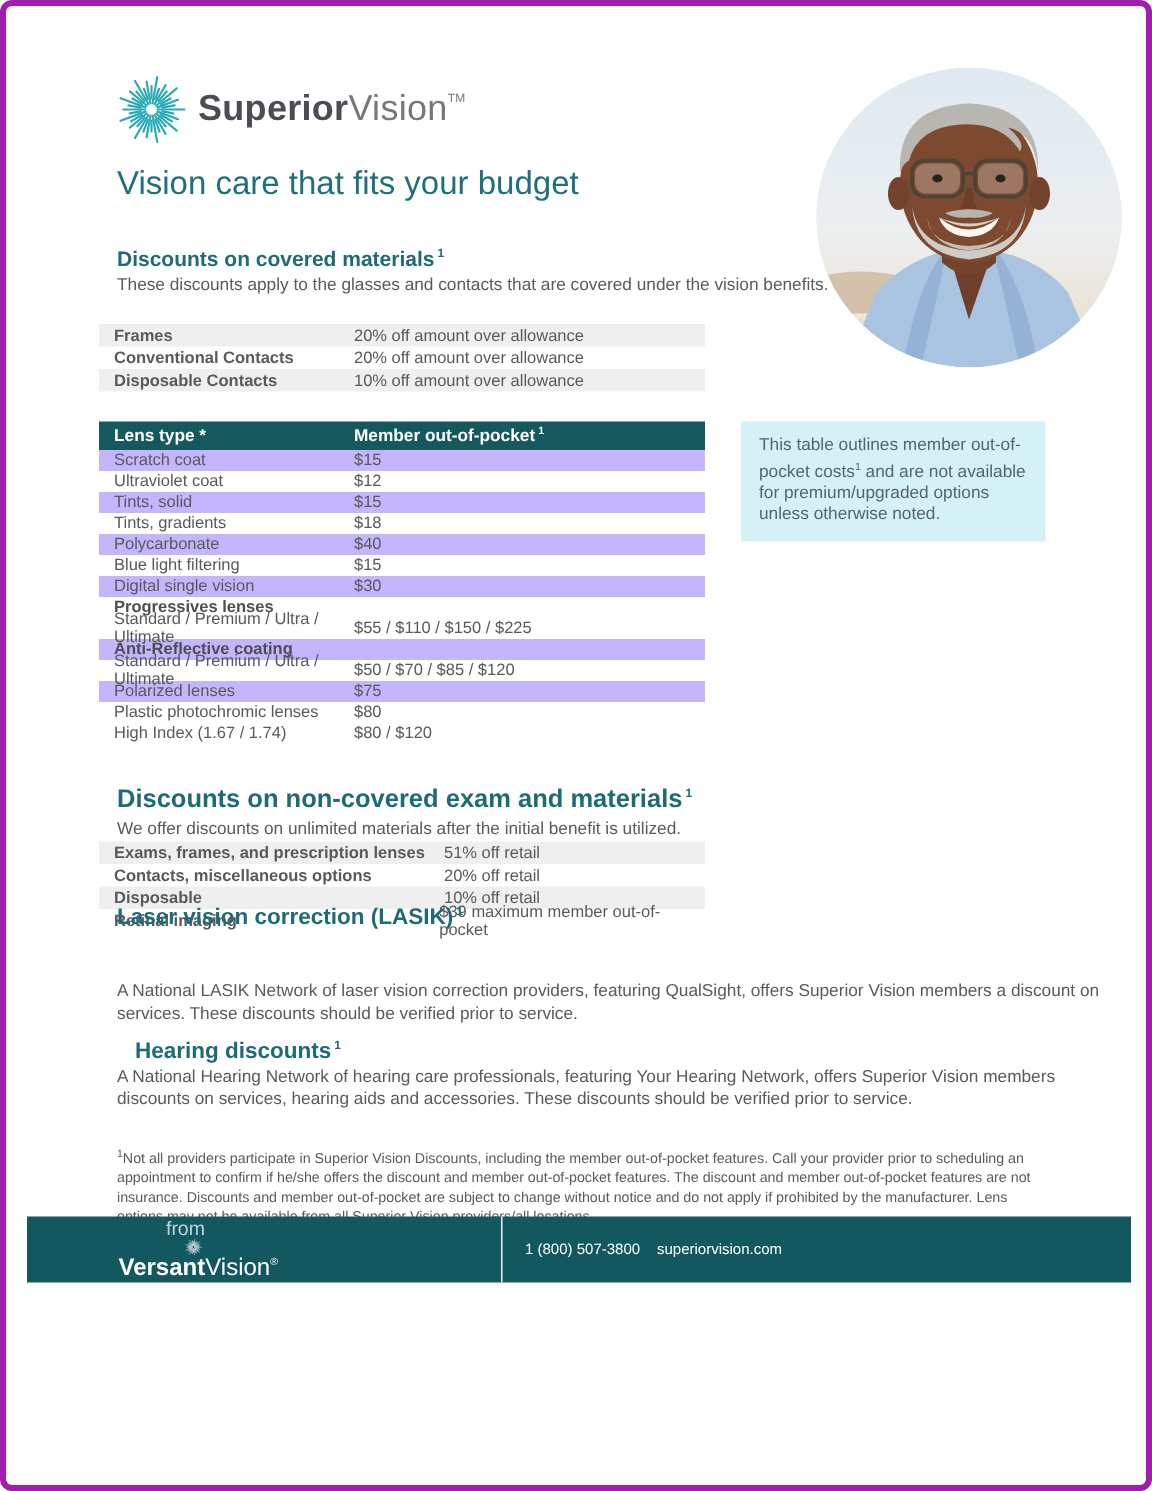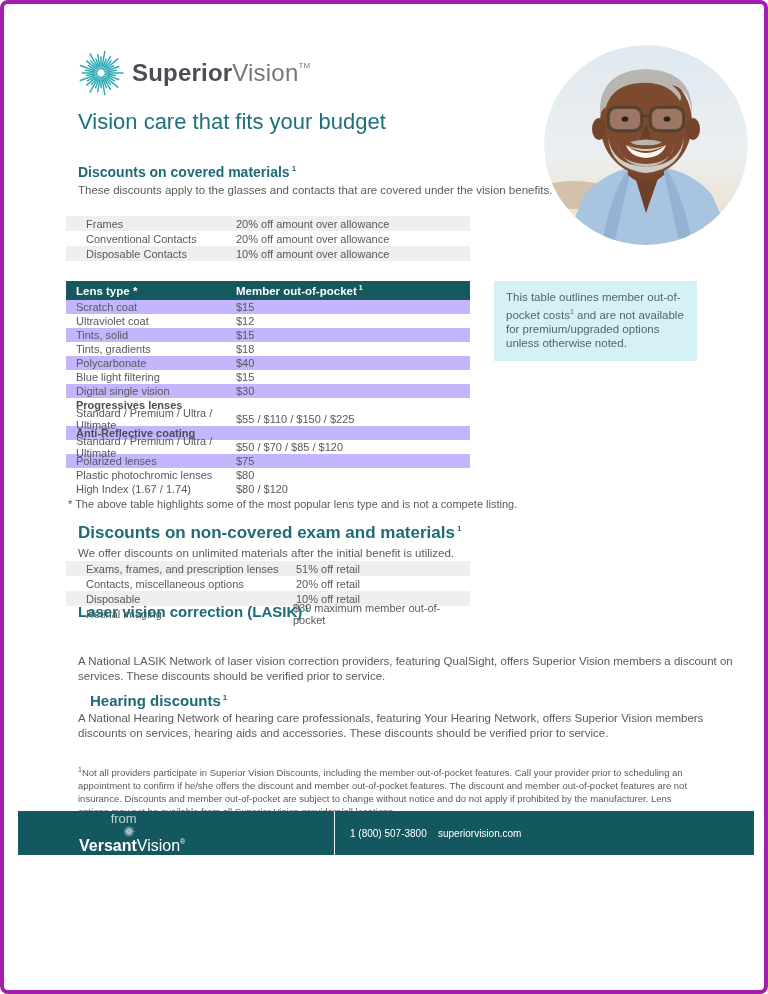--- a/index.html
+++ b/index.html
@@ -41,21 +41,21 @@
   .hearing-title { left: 86px; top: 688px; font-size: 15px; }
   .sec-body { position: absolute; left: 74px; font-size: 11.5px; line-height: 15px; color: #595a5c; }
   .lasik-body { top: 650px; width: 660px; }
   .hearing-body { top: 707px; width: 648px; }
   
   .dtable { position: absolute; left: 62px; width: 404px; font-size: 11px; color: #58595b; }
   .covered-table { top: 212px; }
   .noncovered-table { top: 557px; }
   .drow { display: flex; align-items: center; height: 15px; }
   .drow.shaded { background: #efefef; }
-  .drow .lbl { padding-left: 20px; }
+  .drow .lbl { padding-left: 10px; font-weight: bold; }
   .covered-table .lbl { width: 170px; }
   .covered-table .val { }
   .noncovered-table .lbl { width: 230px; }
   
   .lens-table { position: absolute; left: 62px; top: 277px; width: 404px; font-size: 11px; color: #58595b; }
   .lens-header { display: flex; align-items: center; height: 19px; background: #15595f; color: #ffffff; font-weight: bold; font-size: 11.5px; }
   .lens-header .h1 { width: 170px; padding-left: 10px; }
   .lens-header sup { font-size: 7px; margin-left: 2px; }
   .lrow { display: flex; align-items: center; height: 14px; }
   .lrow.shaded { background: #c4b5fd; }
@@ -264,21 +264,20 @@
       </div>
     <div class="lrow">
         <span class="lbl">Plastic photochromic lenses</span>
         <span class="val">$80</span>
       </div>
     <div class="lrow">
         <span class="lbl">High Index (1.67 / 1.74)</span>
         <span class="val">$80 / $120</span>
       </div>
   </div>
-  <div class="lens-footnote">* The above table highlights some of the most popular lens type and is not a compete listing.</div>
 
   <div class="info-box">
     <span>This table outlines member out-of-pocket costs</span><sup>1</sup><span> and are not available for premium/upgraded options unless otherwise noted.</span>
   </div>
 
   <div class="sec-title noncovered-title">
     <span>Discounts on non-covered exam and materials</span><sup>1</sup>
   </div>
   <div class="noncovered-sub">We offer discounts on unlimited materials after the initial benefit is utilized.</div>
 

